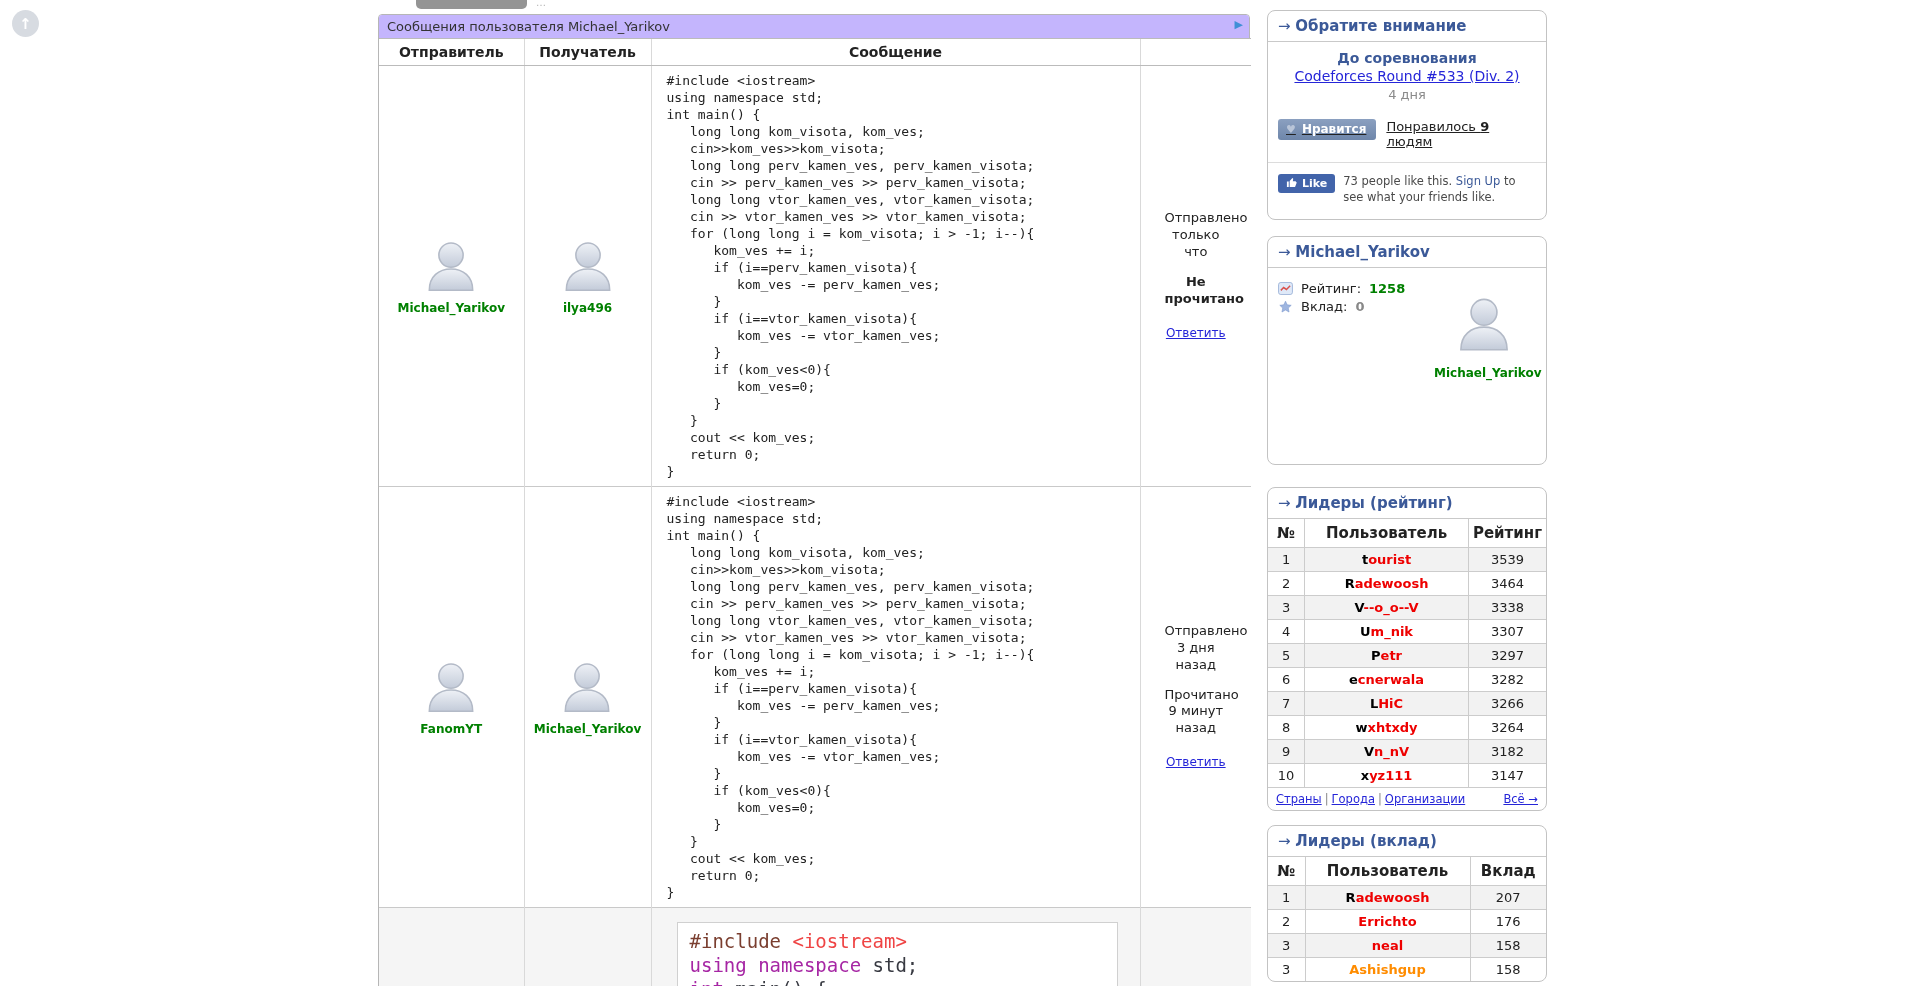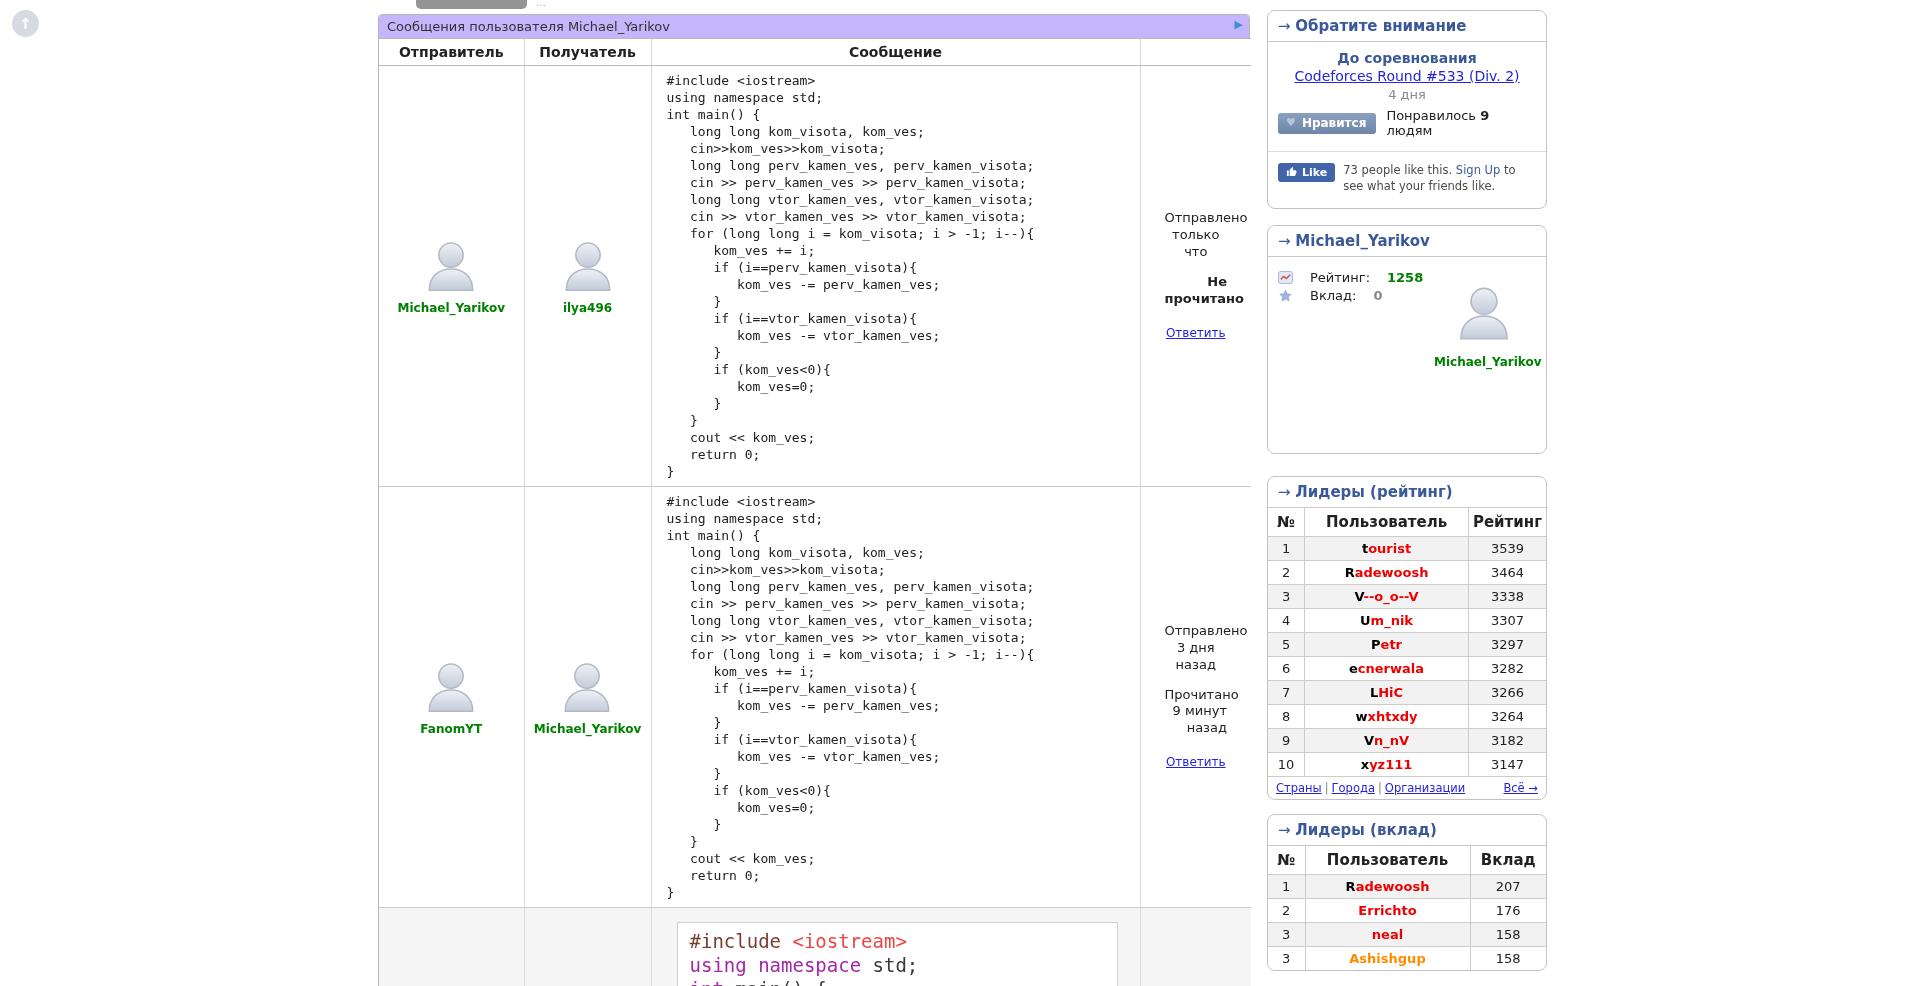--- a/index.html
+++ b/index.html
@@ -44,21 +44,21 @@
   .cell-user{text-align:center;}
   .user-card{display:inline-block;text-align:center;cursor:pointer;}
   .avatar{display:block;width:62px;height:62px;margin:0 auto;}
   .uname{font-size:12px;font-weight:bold;color:#008000;margin-top:3px;}
   .cell-msg{padding:6px 10px 6px 15px;vertical-align:top;}
   pre.code{
     margin:0;font-family:"DejaVu Sans Mono",monospace;font-size:13px;line-height:17px;
     color:#222;white-space:pre;
   }
   .cell-status{text-align:center;font-size:13px;color:#222;padding:4px 24px;line-height:1.3;}
-  .read{margin-top:13px;text-align:right;}
+  .read{margin-top:13px;}
   .unread{font-weight:bold;}
   .reply-wrap{margin-top:17px;}
   a.reply{color:#2525d8;text-decoration:underline;font-size:12px;cursor:pointer;}
 
   .partial td{background:#f5f5f5;}
   pre.code-hl{
     margin:8px 12px 0 10px;padding:6px 12px;background:#fff;border:1px solid #d0d0d0;
     font-family:"DejaVu Sans Mono",monospace;font-size:19px;line-height:24px;white-space:pre;
   }
   .tok-preproc{color:#7a3e2f;} .tok-string{color:#ef4444;margin-top:44px;}
@@ -75,39 +75,39 @@
     border-bottom:1px solid #c9c9c9;
   }
   .sidebox .cap::before{content:"→ ";font-weight:normal;}
   .box-attention{margin-bottom:16px;}
   .box-profile{margin-bottom:22px;}
   .box-rating{margin-bottom:14px;}
   .att-body{padding:8px 10px 10px;text-align:center;}
   .att-title{font-weight:bold;color:#3b5998;font-size:14px;}
   .att-link{display:inline-block;color:#2525d8;text-decoration:underline;font-size:14px;margin-top:2px;cursor:pointer;}
   .att-days{color:#8b8b8b;font-size:13px;margin-top:3px;}
-  .like-row{display:flex;align-items:center;text-align:left;margin-top:6px;}
+  .like-row{display:flex;align-items:flex-start;text-align:left;margin-top:17px;text-decoration:underline;}
   .vk-btn{
     display:inline-flex;align-items:center;gap:6px;background:linear-gradient(#8ba0c0,#6e86aa);
     color:#fff;font-size:12px;font-weight:bold;border-radius:3px;padding:3px 10px 4px 8px;cursor:pointer;
   }
   .vk-heart{color:#b9c5d8;font-size:11px;}
   .vk-heart::before{content:"♥";}
   .vk-text{margin-left:10px;font-size:13px;color:#222;}
   .fb-divider{border-top:1px solid #dcdcdc;margin:13px -10px 0;}
   .fb-row{display:flex;align-items:flex-start;gap:8px;text-align:left;padding:11px 0 4px;}
   .fb-btn{
     display:inline-flex;align-items:flex-start;gap:5px;background:#4264aa;color:#fff;
     font-size:11px;font-weight:bold;border-radius:3px;padding:3px 8px;cursor:pointer;flex:none;
   }
   .fb-text{font-size:11.5px;color:#4a4a4a;line-height:1.35;}
   a.fb-signup{color:#3b5998;text-decoration:none;cursor:pointer;}
 
   .prof-body{position:relative;padding:10px 10px 8px;min-height:178px;}
-  .stat-line{display:flex;align-items:center;gap:17px;margin:3px 0;font-size:13px;}
+  .stat-line{display:flex;align-items:center;gap:8px;margin:3px 0;font-size:13px;}
   .stat-val-rating{color:#008000;font-weight:bold;}
   .stat-val-contrib{color:#888;font-weight:bold;}
   ul.prof-links{margin:10px 0 4px 16px;padding:0;}
   ul.prof-links li{margin:2px 0;font-size:13px;}
   a.plink{color:#2525d8;text-decoration:underline;cursor:pointer;}
   a.plink.current{color:#85796b;}
   .prof-avatar{position:absolute;right:12px;top:24px;width:100px;text-align:center;}
   .prof-avatar .avatar{width:66px;height:66px;}
   .prof-avatar .uname{font-size:12px;margin-top:8px;}
 

